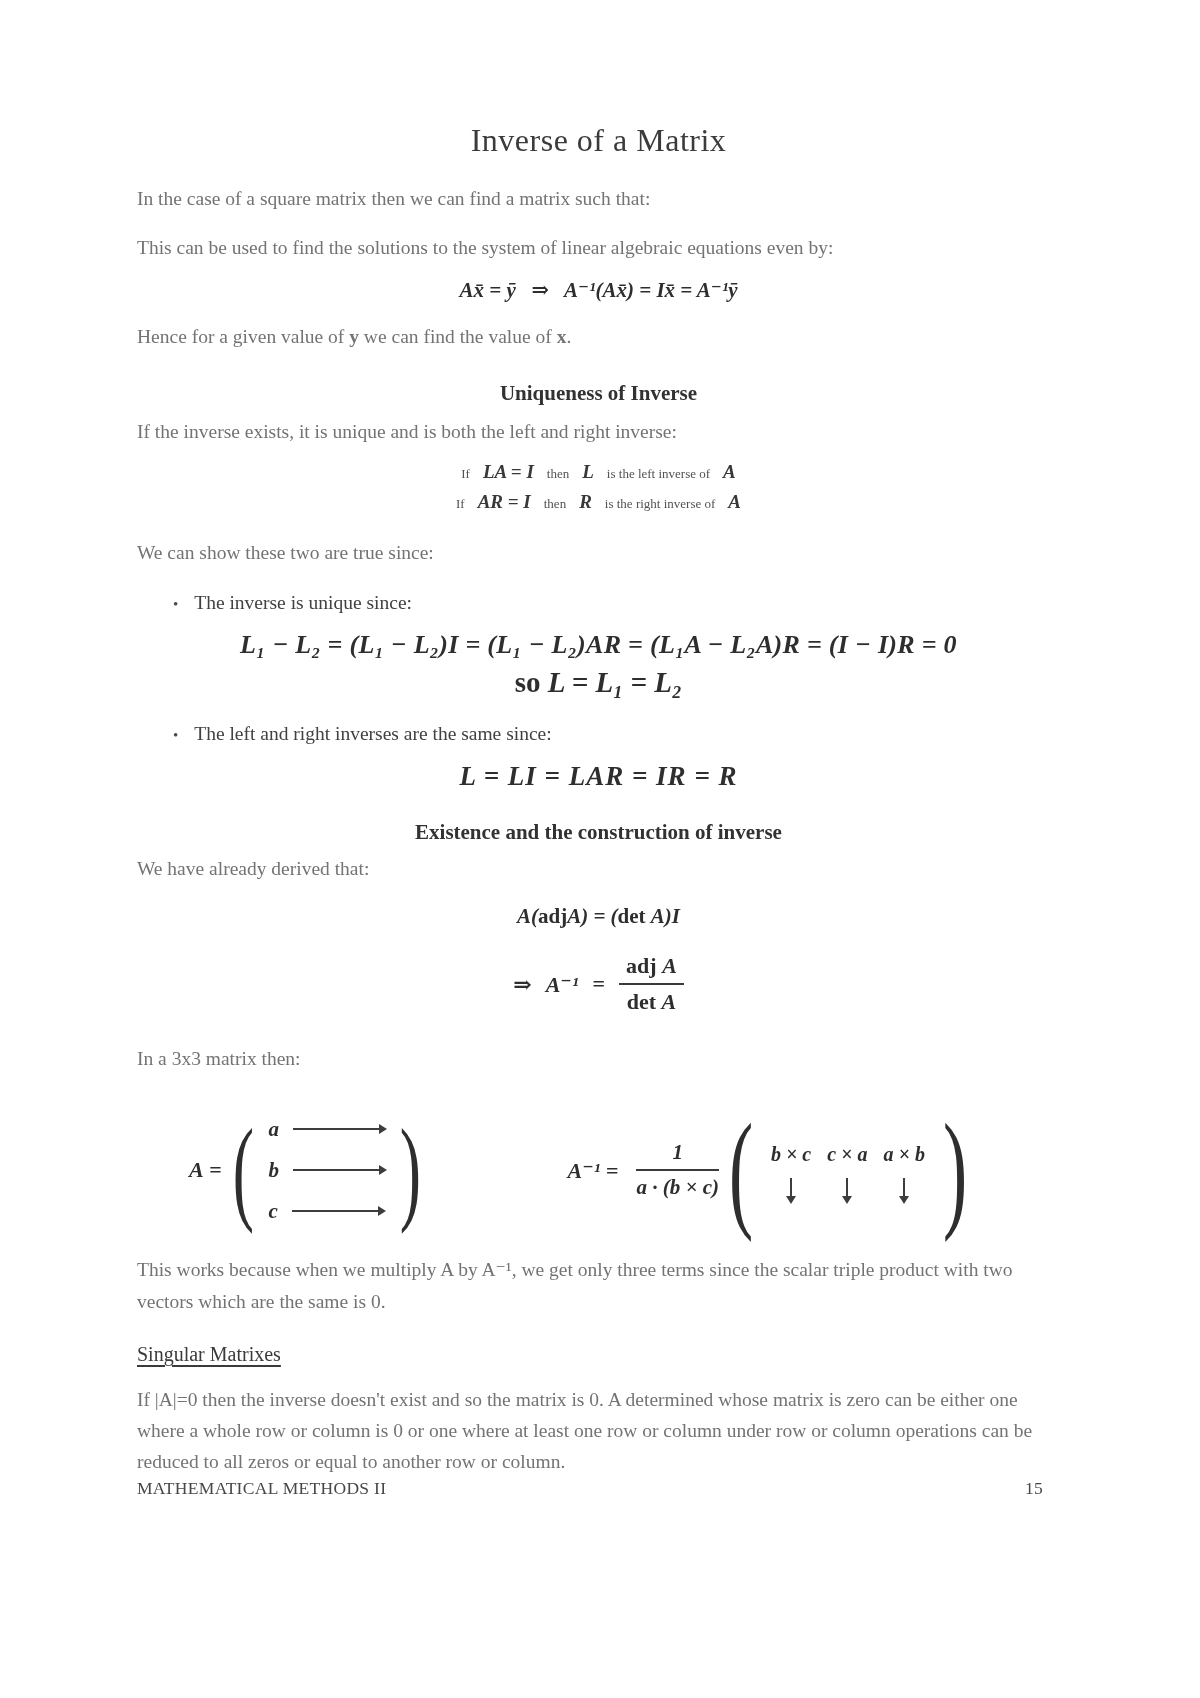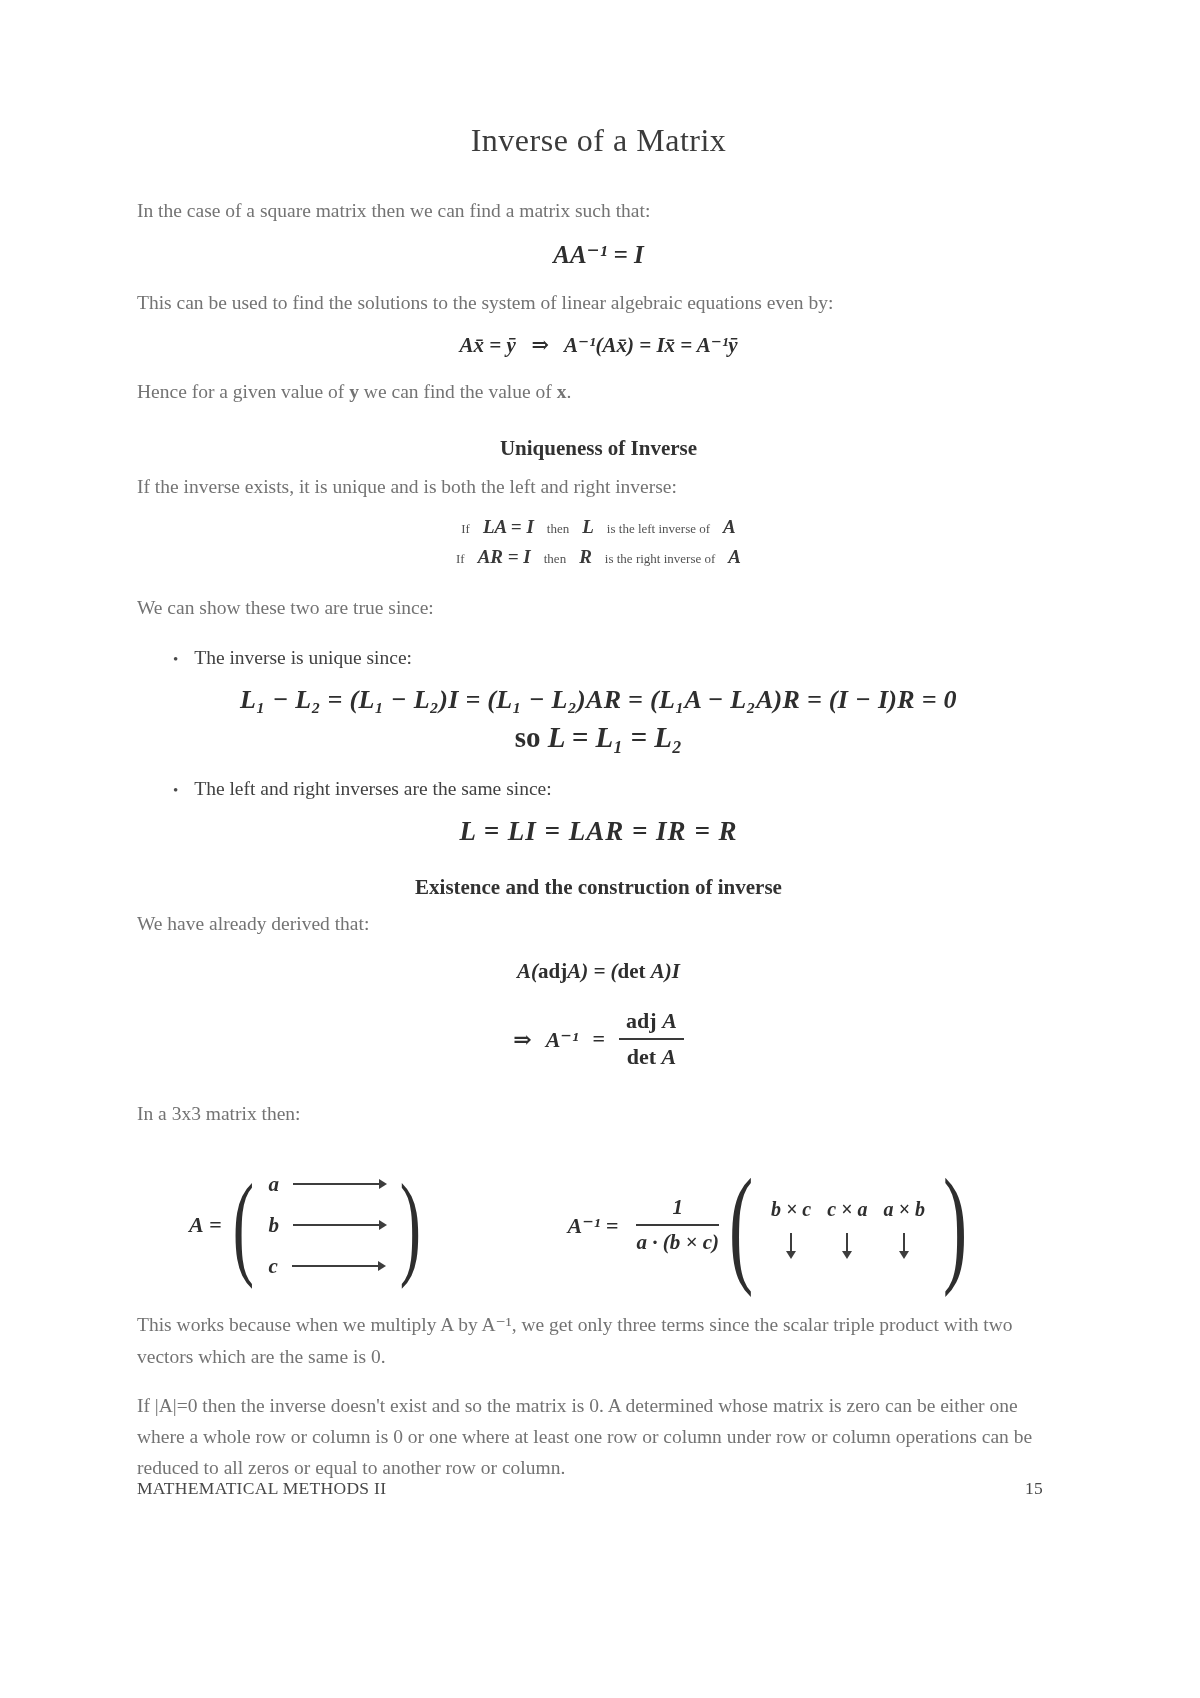--- a/index.html
+++ b/index.html
@@ -4,21 +4,21 @@
 <style>
   * { margin:0; padding:0; box-sizing:border-box; }
   html,body { background:#ffffff; }
   body {
     width:1200px; height:1698px;
     font-family:"Liberation Serif","DejaVu Serif",serif;
     color:#414141; overflow:hidden;
   }
   .page { position:relative; width:1200px; height:1698px; padding:122px 140px 0 137px; }
 
-  .title { font-size:32px; font-weight:normal; text-align:center; color:#3b3b3b; letter-spacing:.5px; margin-bottom:36px; }
+  .title { font-size:32px; font-weight:normal; text-align:center; color:#3b3b3b; letter-spacing:.5px; margin-bottom:24px; }
 
   p.body { font-size:19.5px; line-height:1.6; color:#737373; margin-top:18px; }
 
   .formula { text-align:center; white-space:pre-wrap; color:#2e2e2e; font-style:italic; font-weight:bold; }
   .f-def  { font-size:25px; margin-top:14px; }
   .f-sys  { font-size:21px; margin-top:14px; }
   .f-big  { font-size:26px; margin-top:16px; letter-spacing:.3px; }
   .f-big2 { font-size:29px; margin-top:6px; }
   .f-lr   { font-size:27px; margin-top:16px; letter-spacing:1px; }
   .f-adj  { font-size:21px; margin-top:20px; }
@@ -73,21 +73,20 @@
 </style>
 </head>
 <body>
 
 <div class="page">
 
   <h1 class="title">Inverse of a Matrix</h1>
 
   <p class="body">In the case of a square matrix then we can find a matrix such that:</p>
 
-  <div class="formula f-def">AA⁻¹ = I</div>
 
   <p class="body">This can be used to find the solutions to the system of linear algebraic equations even by:</p>
 
   <div class="formula f-sys">Ax̄ = ȳ   ⇒   A⁻¹(Ax̄) = Ix̄ = A⁻¹ȳ</div>
 
   <p class="body"><span>Hence for a given value of </span><b>y</b><span> we can find the value of </span><b>x</b><span>.</span></p>
 
   <h2 class="section">Uniqueness of Inverse</h2>
 
   <p class="body" style="margin-top:10px">If the inverse exists, it is unique and is both the left and right inverse:</p>
@@ -190,20 +189,21 @@
             <span class="varrow"></span>
           </div>
       </div>
       <span class="paren p-r">)</span>
     </div>
 
   </div>
 
   <p class="body p-works">This works because when we multiply A by A⁻¹, we get only three terms since the scalar triple product with two vectors which are the same is 0.</p>
 
+  <h3 class="sub-heading">Singular Matrixes</h3>
 
   <p class="body p-singular">If |A|=0 then the inverse doesn't exist and so the matrix is 0. A determined whose matrix is zero can be either one where a whole row or column is 0 or one where at least one row or column under row or column operations can be reduced to all zeros or equal to another row or column.</p>
 
   <div class="footer">
     <span>MATHEMATICAL METHODS II</span>
     <span>15</span>
   </div>
 
 </div>
 

